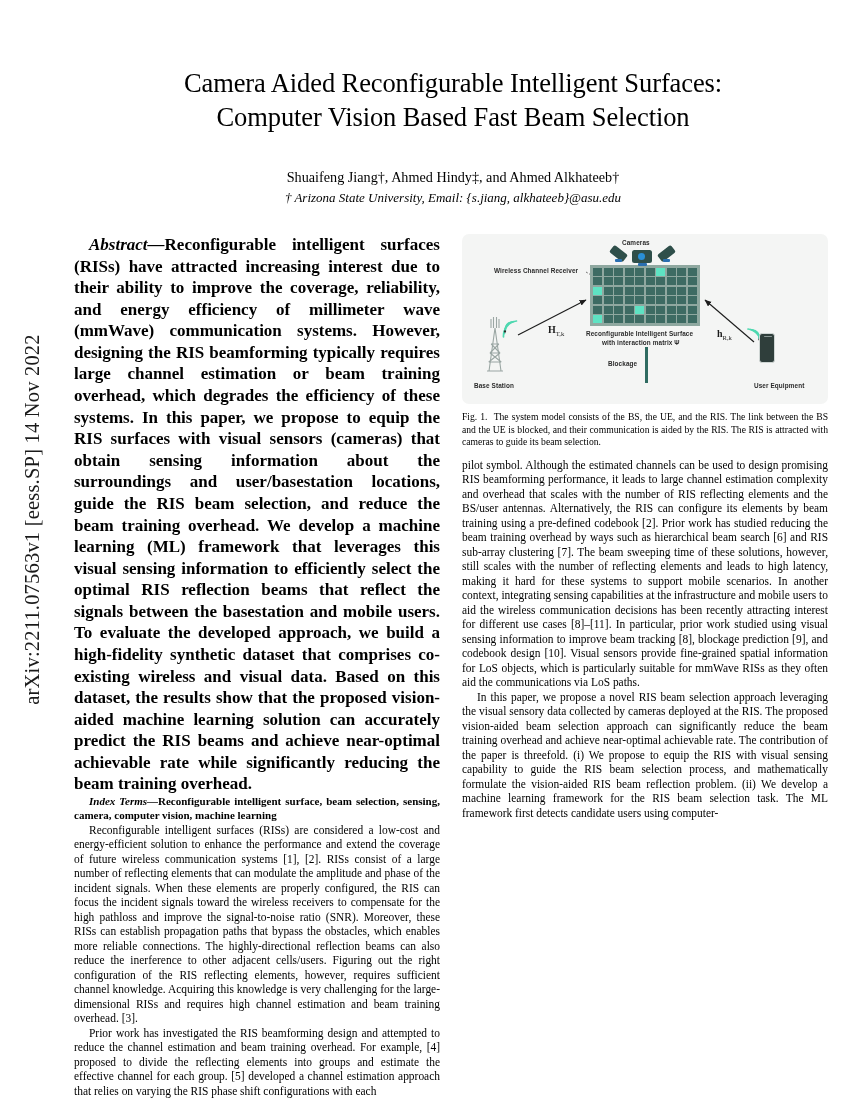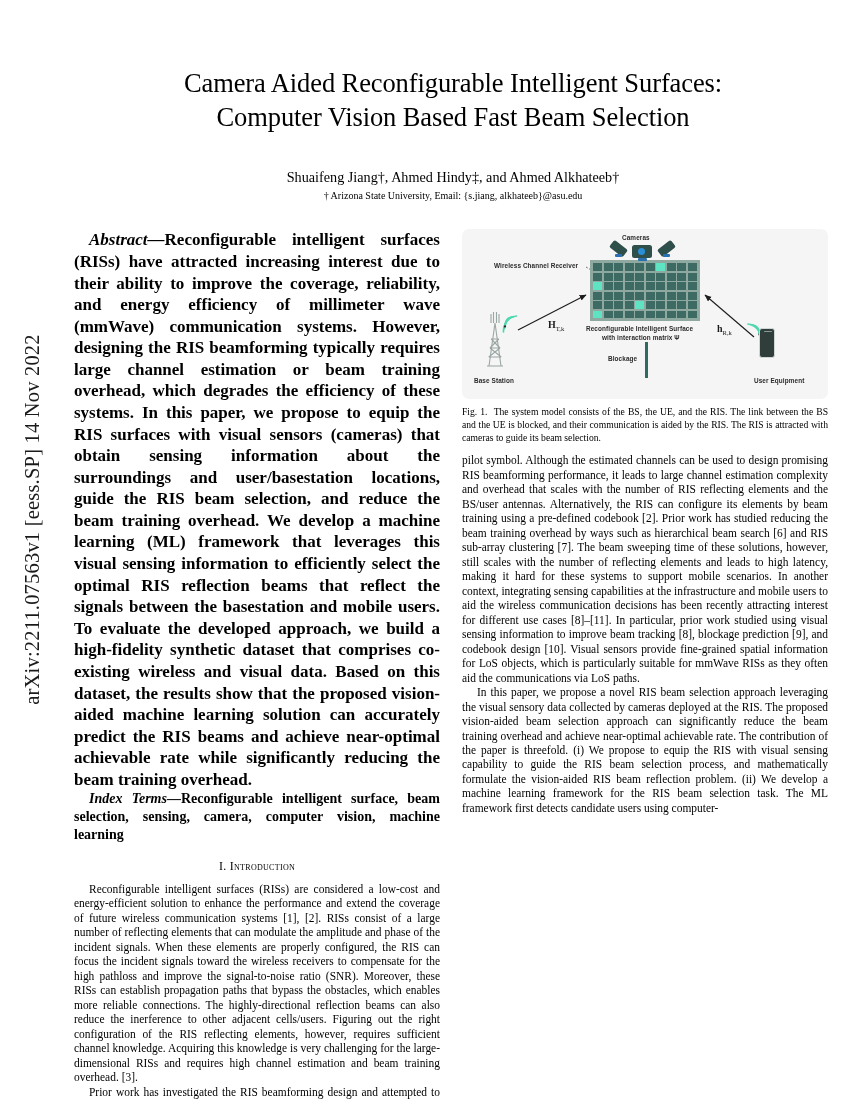--- a/index.html
+++ b/index.html
@@ -61,21 +61,22 @@
   }
   .paper-title .ln { display: block; }
 
   .authors {
     margin-top: 31px;
     font-size: 14.2px;
     line-height: 1.55;
     text-align: center;
   }
   .authors .affil {
-    font-size: 10px;
+    font-style: italic;
+    font-size: 13px;
     display: block;
   }
   .authors .names { display: block; }
 
   
   .columns {
     position: relative;
     margin-top: 26px;
     padding: 0 18px 0 18px;
     display: flex;
@@ -99,21 +100,21 @@
     font-weight: bold;
     text-align: justify;
     font-size: 17px;
     line-height: 1.27;
     text-indent: 15px;
   }
   .abstract .lead { font-weight: bold; font-style: italic; }
   .indexterms {
     font-weight: bold;
     text-align: justify;
-    font-size: 14px;
+    font-size: 11px;
     line-height: 1.27;
     text-indent: 15px;
     margin-top: 2px;
   }
   .indexterms .lead { font-style: italic; font-weight: bold; }
 
   .section-head {
     text-align: center;
     margin: 15px 0 8px 0;
     font-size: 11.9px;
@@ -288,21 +289,20 @@
   </div>
 
   <div class="columns">
 
     <div class="col">
 
       <p class="abstract"><span class="lead">Abstract—</span><span>Reconfigurable intelligent surfaces (RISs) have attracted increasing interest due to their ability to improve the coverage, reliability, and energy efficiency of millimeter wave (mmWave) communication systems. However, designing the RIS beamforming typically requires large channel estimation or beam training overhead, which degrades the efficiency of these systems. In this paper, we propose to equip the RIS surfaces with visual sensors (cameras) that obtain sensing information about the surroundings and user/basestation locations, guide the RIS beam selection, and reduce the beam training overhead. We develop a machine learning (ML) framework that leverages this visual sensing information to efficiently select the optimal RIS reflection beams that reflect the signals between the basestation and mobile users. To evaluate the developed approach, we build a high-fidelity synthetic dataset that comprises co-existing wireless and visual data. Based on this dataset, the results show that the proposed vision-aided machine learning solution can accurately predict the RIS beams and achieve near-optimal achievable rate while significantly reducing the beam training overhead.</span></p>
 
       <p class="indexterms"><span class="lead">Index Terms—</span><span>Reconfigurable intelligent surface, beam selection, sensing, camera, computer vision, machine learning</span></p>
 
-      <div class="section-head">I.  Introduction</div>
 
       <p>Reconfigurable intelligent surfaces (RISs) are considered a low-cost and energy-efficient solution to enhance the performance and extend the coverage of future wireless communication systems [1], [2]. RISs consist of a large number of reflecting elements that can modulate the amplitude and phase of the incident signals. When these elements are properly configured, the RIS can focus the incident signals toward the wireless receivers to compensate for the high pathloss and improve the signal-to-noise ratio (SNR). Moreover, these RISs can establish propagation paths that bypass the obstacles, which enables more reliable connections. The highly-directional reflection beams can also reduce the inerference to other adjacent cells/users. Figuring out the right configuration of the RIS reflecting elements, however, requires sufficient channel knowledge. Acquiring this knowledge is very challenging for the large-dimensional RISs and requires high channel estimation and beam training overhead. [3].</p>
       <p>Prior work has investigated the RIS beamforming design and attempted to reduce the channel estimation and beam training overhead. For example, [4] proposed to divide the reflecting elements into groups and estimate the effective channel for each group. [5] developed a channel estimation approach that relies on varying the RIS phase shift configurations with each</p>
 
       <div class="footnote-wrap">
         <div class="footnote-rule"></div>
       </div>
     </div>
 
     <div class="col">

